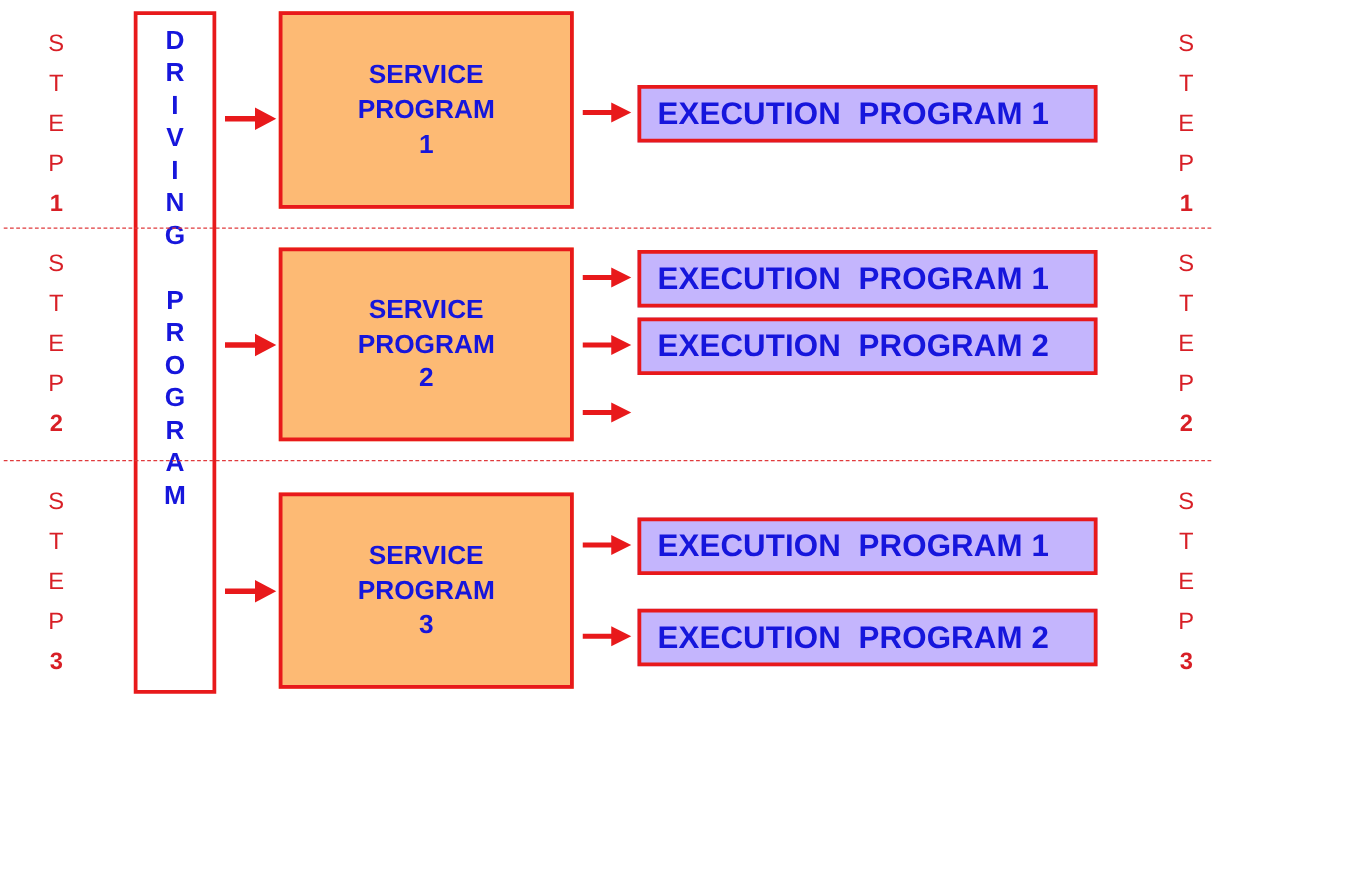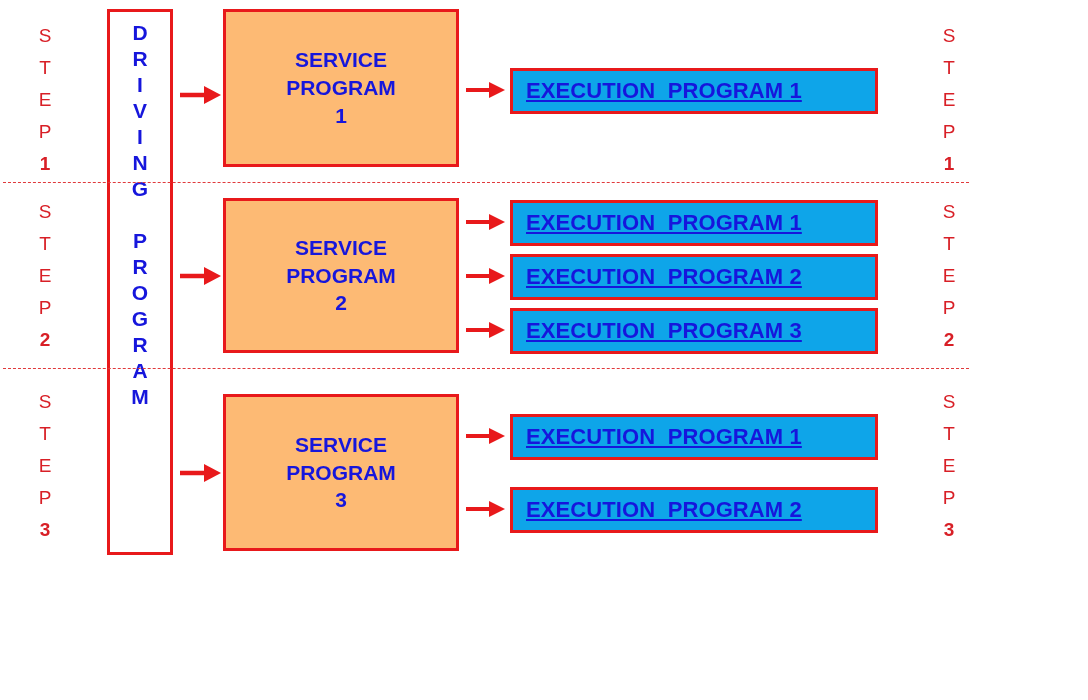--- a/index.html
+++ b/index.html
@@ -114,31 +114,30 @@
   #service-box-2 { top: 198px; height: 155px; }
   #service-box-3 { top: 394px; height: 157px; }
 
   
   .exec-box {
     position: absolute;
     left: 510px;
     width: 368px;
     height: 46px;
     border: 3.5px solid #e8191b;
-    background: #0ea5e9;
+    background: #c4b5fd;
     box-sizing: border-box;
     display: flex;
     align-items: center;
     padding-left: 13px;
     color: #1616dc;
     font-weight: 700;
-    font-size: 22px;
+    font-size: 25px;
     white-space: pre;
     letter-spacing: 0.1px;
-    text-decoration: underline;
   }
   #exec-1-1 { top: 68px; }
   #exec-2-1 { top: 200px; }
   #exec-2-2 { top: 254px; }
   #exec-2-3 { top: 308px; }
   #exec-3-1 { top: 414px; }
   #exec-3-2 { top: 487px; }
 
   
   .arrow {
@@ -278,21 +277,20 @@
     <svg width="40" height="20" viewBox="0 0 40 20">
       <path d="M0 10 L26 10" stroke="#e8191b" stroke-width="4" fill="none"></path>
       <path d="M23 2 L39 10 L23 18 Z" fill="#e8191b"></path>
     </svg>
   </div>
 
   <div class="exec-box" id="exec-1-1">EXECUTION  PROGRAM 1</div>
 
   <div class="exec-box" id="exec-2-1">EXECUTION  PROGRAM 1</div>
   <div class="exec-box" id="exec-2-2">EXECUTION  PROGRAM 2</div>
-  <div class="exec-box" id="exec-2-3">EXECUTION  PROGRAM 3</div>
 
   <div class="exec-box" id="exec-3-1">EXECUTION  PROGRAM 1</div>
   <div class="exec-box" id="exec-3-2">EXECUTION  PROGRAM 2</div>
 
   <div class="step-label right-1">
     <span class="ch">S</span>
     <span class="ch">T</span>
     <span class="ch">E</span>
     <span class="ch">P</span>
     <span class="num">1</span>

